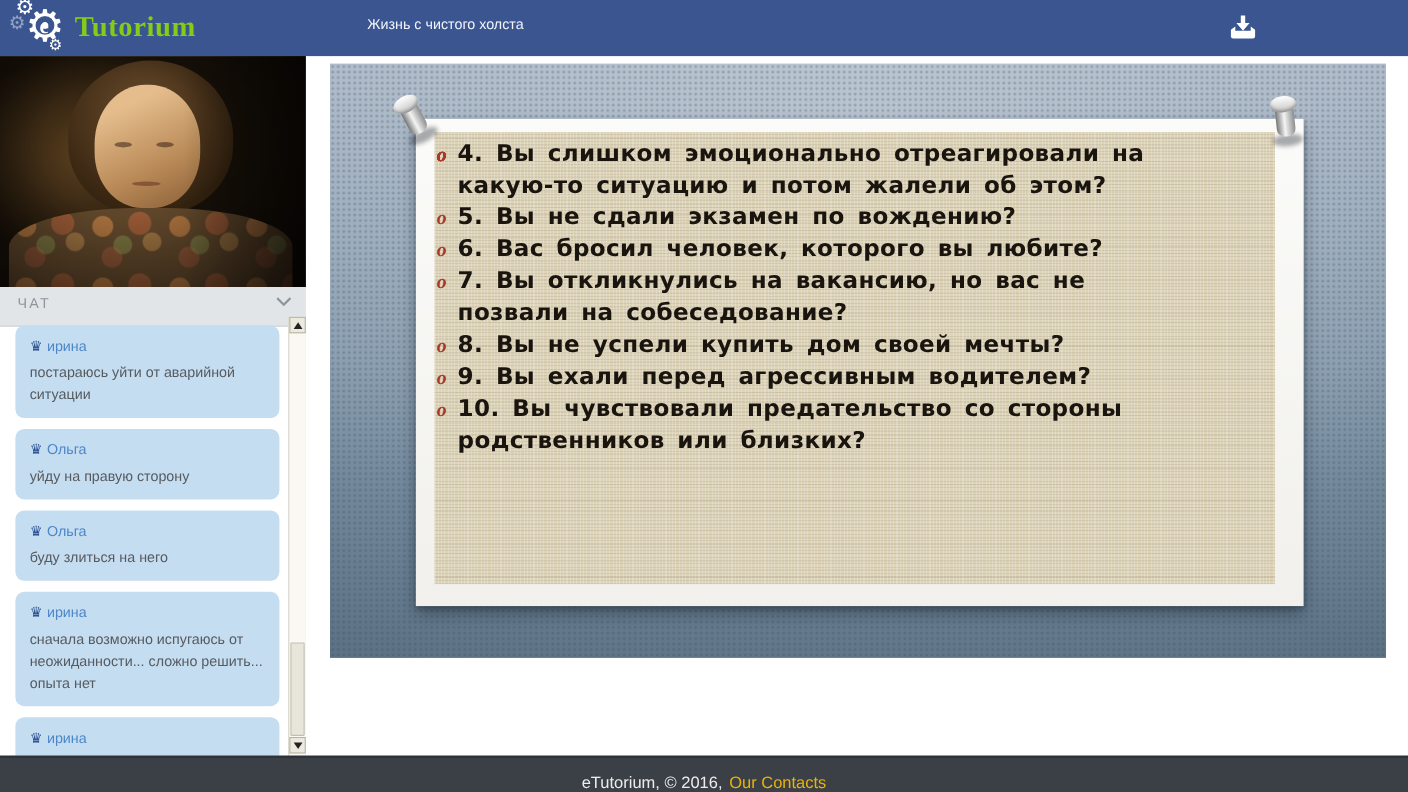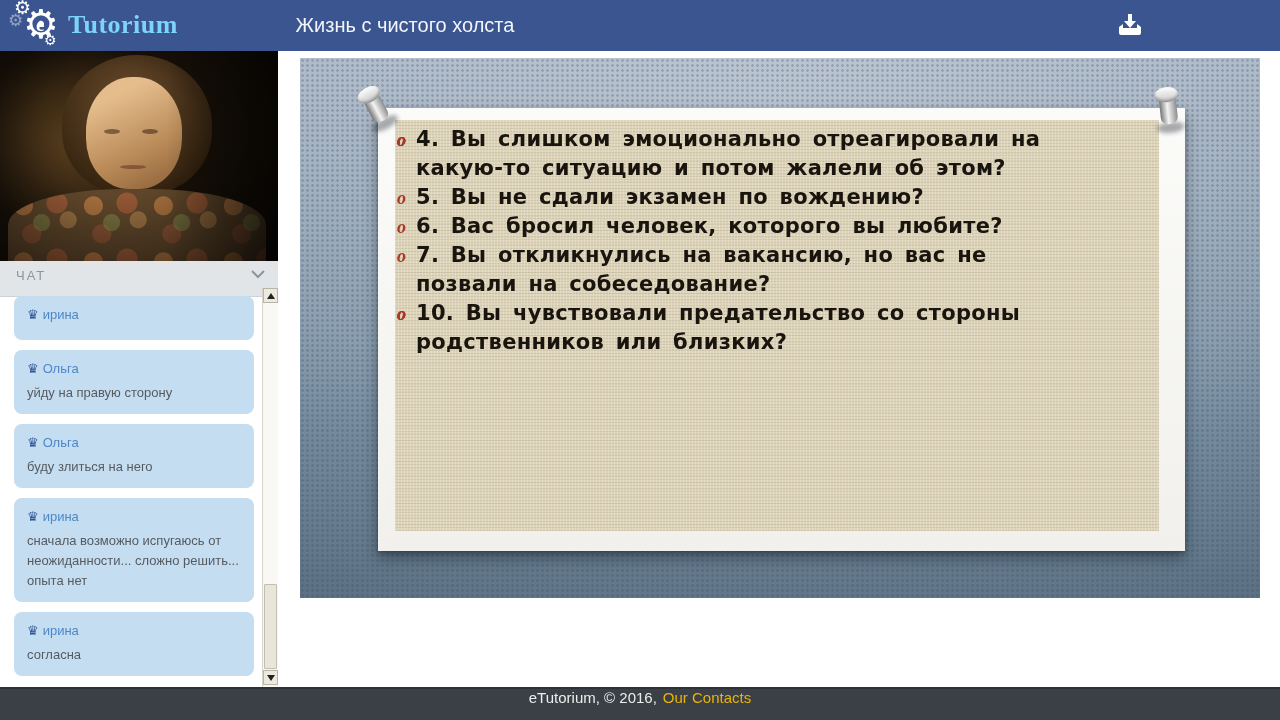--- a/index.html
+++ b/index.html
@@ -12,23 +12,23 @@
             background:#3a5590; }
   .logo { position:absolute; left:6px; top:0; width:200px; height:51px; color:#fff; }
   .gear { position:absolute; color:#fff; line-height:1; }
   .gear-sm1 { left:8px; top:-2px; font-size:19px; }
   .gear-sm2 { left:2px; top:12px; font-size:17px; opacity:.45; }
   .gear-big { left:17px; top:4px; font-size:40px; }
   .gear-sm3 { left:38px; top:33px; font-size:14px; }
   .gear-e { position:absolute; left:30px; top:14px; font-size:19px; font-weight:bold;
             font-family:"Liberation Serif", serif; color:#fff; }
   .wordmark { position:absolute; left:62px; top:10px; font-family:"Liberation Serif", serif;
-              font-weight:bold; font-size:26px; color:#7dd3fc; letter-spacing:.5px; }
+              font-weight:bold; font-size:26px; color:#84cc16; letter-spacing:.5px; }
   .header-title { position:absolute; left:405px; top:14px; transform:translateX(-50%);
-                  color:#f2f5fa; font-size:20px; white-space:nowrap; }
+                  color:#f2f5fa; font-size:13px; white-space:nowrap; }
   .dl-btn { position:absolute; left:1112px; top:10px; width:36px; height:32px;
             background:none; border:none; cursor:pointer; }
 
   
   .sidebar { position:absolute; left:0; top:51px; width:278px; height:636px;
              background:#fff; border-right:1px solid #e2e2e2; }
   
   .video { position:absolute; left:0; top:0; width:278px; height:210px;
            background:#171008; overflow:hidden; }
   .v-glow { position:absolute; left:-30px; top:-10px; width:220px; height:200px;
@@ -123,21 +123,21 @@
   .pin-body { position:absolute; left:8px; top:12px; width:17px; height:28px;
               background:linear-gradient(90deg,#767676,#f4f4f4 45%,#8c8c8c);
               border-radius:5px 5px 7px 7px; }
   .pin-head { position:absolute; left:4px; top:3px; width:24px; height:15px;
               background:linear-gradient(180deg,#ffffff,#c6c6c6);
               border-radius:50%; box-shadow:inset 0 -2px 3px rgba(0,0,0,.28); }
 
   
   .footer { position:absolute; left:0; top:687px; width:1280px; height:33px;
             background:#3b4046; border-top:2px solid #2e3236;
-            display:flex; align-items:flex-start; justify-content:center; gap:6px; }
+            display:flex; align-items:flex-end; justify-content:center; gap:6px; }
   .footer-text { color:#ececec; font-size:15px; }
   .footer-link { color:#eab308; font-size:15px; text-decoration:none; cursor:pointer; }
 </style>
 </head>
 <body>
 
 <div id="app">
 
   <div class="header">
     <div class="logo">
@@ -176,20 +176,21 @@
       <svg class="chat-chevron" width="16" height="10" viewBox="0 0 16 10">
         <polyline points="2,2 8,8 14,2" fill="none" stroke="#8d969d" stroke-width="2"></polyline>
       </svg>
     </div>
 
     <div class="chat-list">
   <div class="bubble">
     <div class="bubble-name">
       <span class="crown">♛</span><span>ирина</span>
     </div>
+    <div class="bubble-text">постараюсь уйти от аварийной ситуации</div>
   </div>
 
   <div class="bubble">
     <div class="bubble-name">
       <span class="crown">♛</span><span>Ольга</span>
     </div>
     <div class="bubble-text">уйду на правую сторону</div>
   </div>
 
   <div class="bubble">
@@ -251,25 +252,25 @@
 
   <li>
     <span class="bullet">o</span><span>6. Вас бросил человек, которого вы любите?</span>
   </li>
 
   <li>
     <span class="bullet">o</span><span>7. Вы откликнулись на вакансию, но вас не позвали на собеседование?</span>
   </li>
 
   <li>
-    <span class="bullet">o</span>
-  </li>
-
-  <li>
-    <span class="bullet">o</span>
+    <span class="bullet">o</span><span>8. Вы не успели купить дом своей мечты?</span>
+  </li>
+
+  <li>
+    <span class="bullet">o</span><span>9. Вы ехали перед агрессивным водителем?</span>
   </li>
 
   <li>
     <span class="bullet">o</span><span>10. Вы чувствовали предательство со стороны родственников или близких?</span>
   </li>
 </ul>
       </div>
     </div>
     <div class="pin pin-left">
       <div class="pin-shadow"></div>

